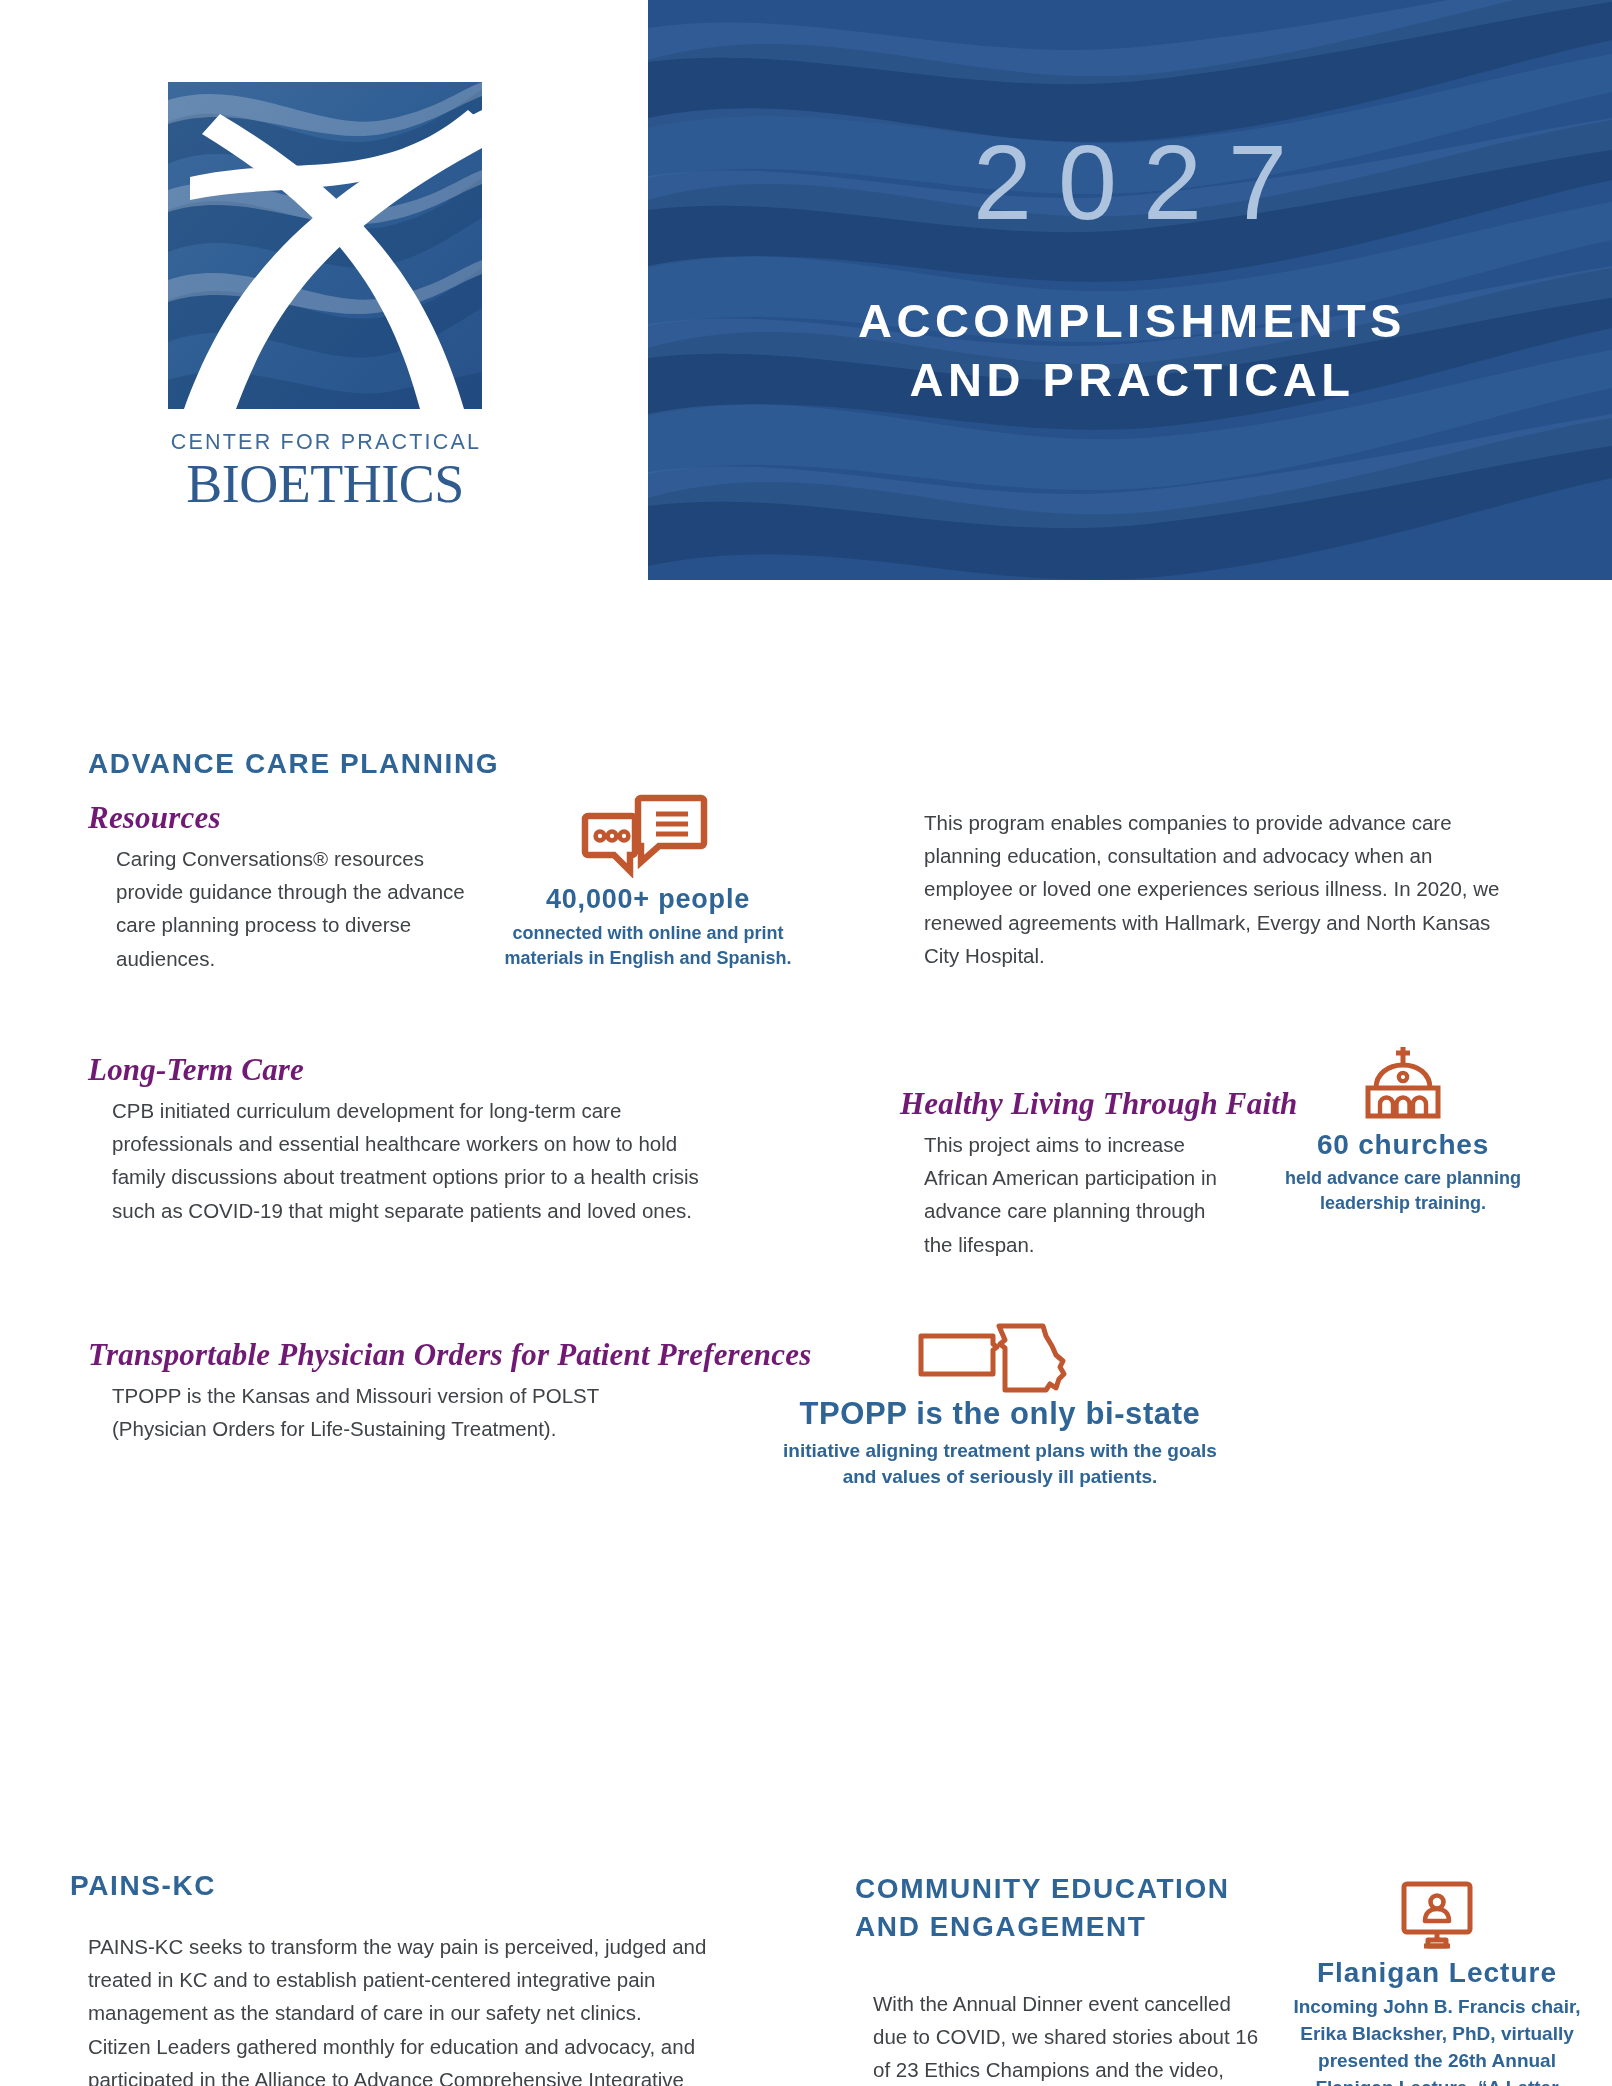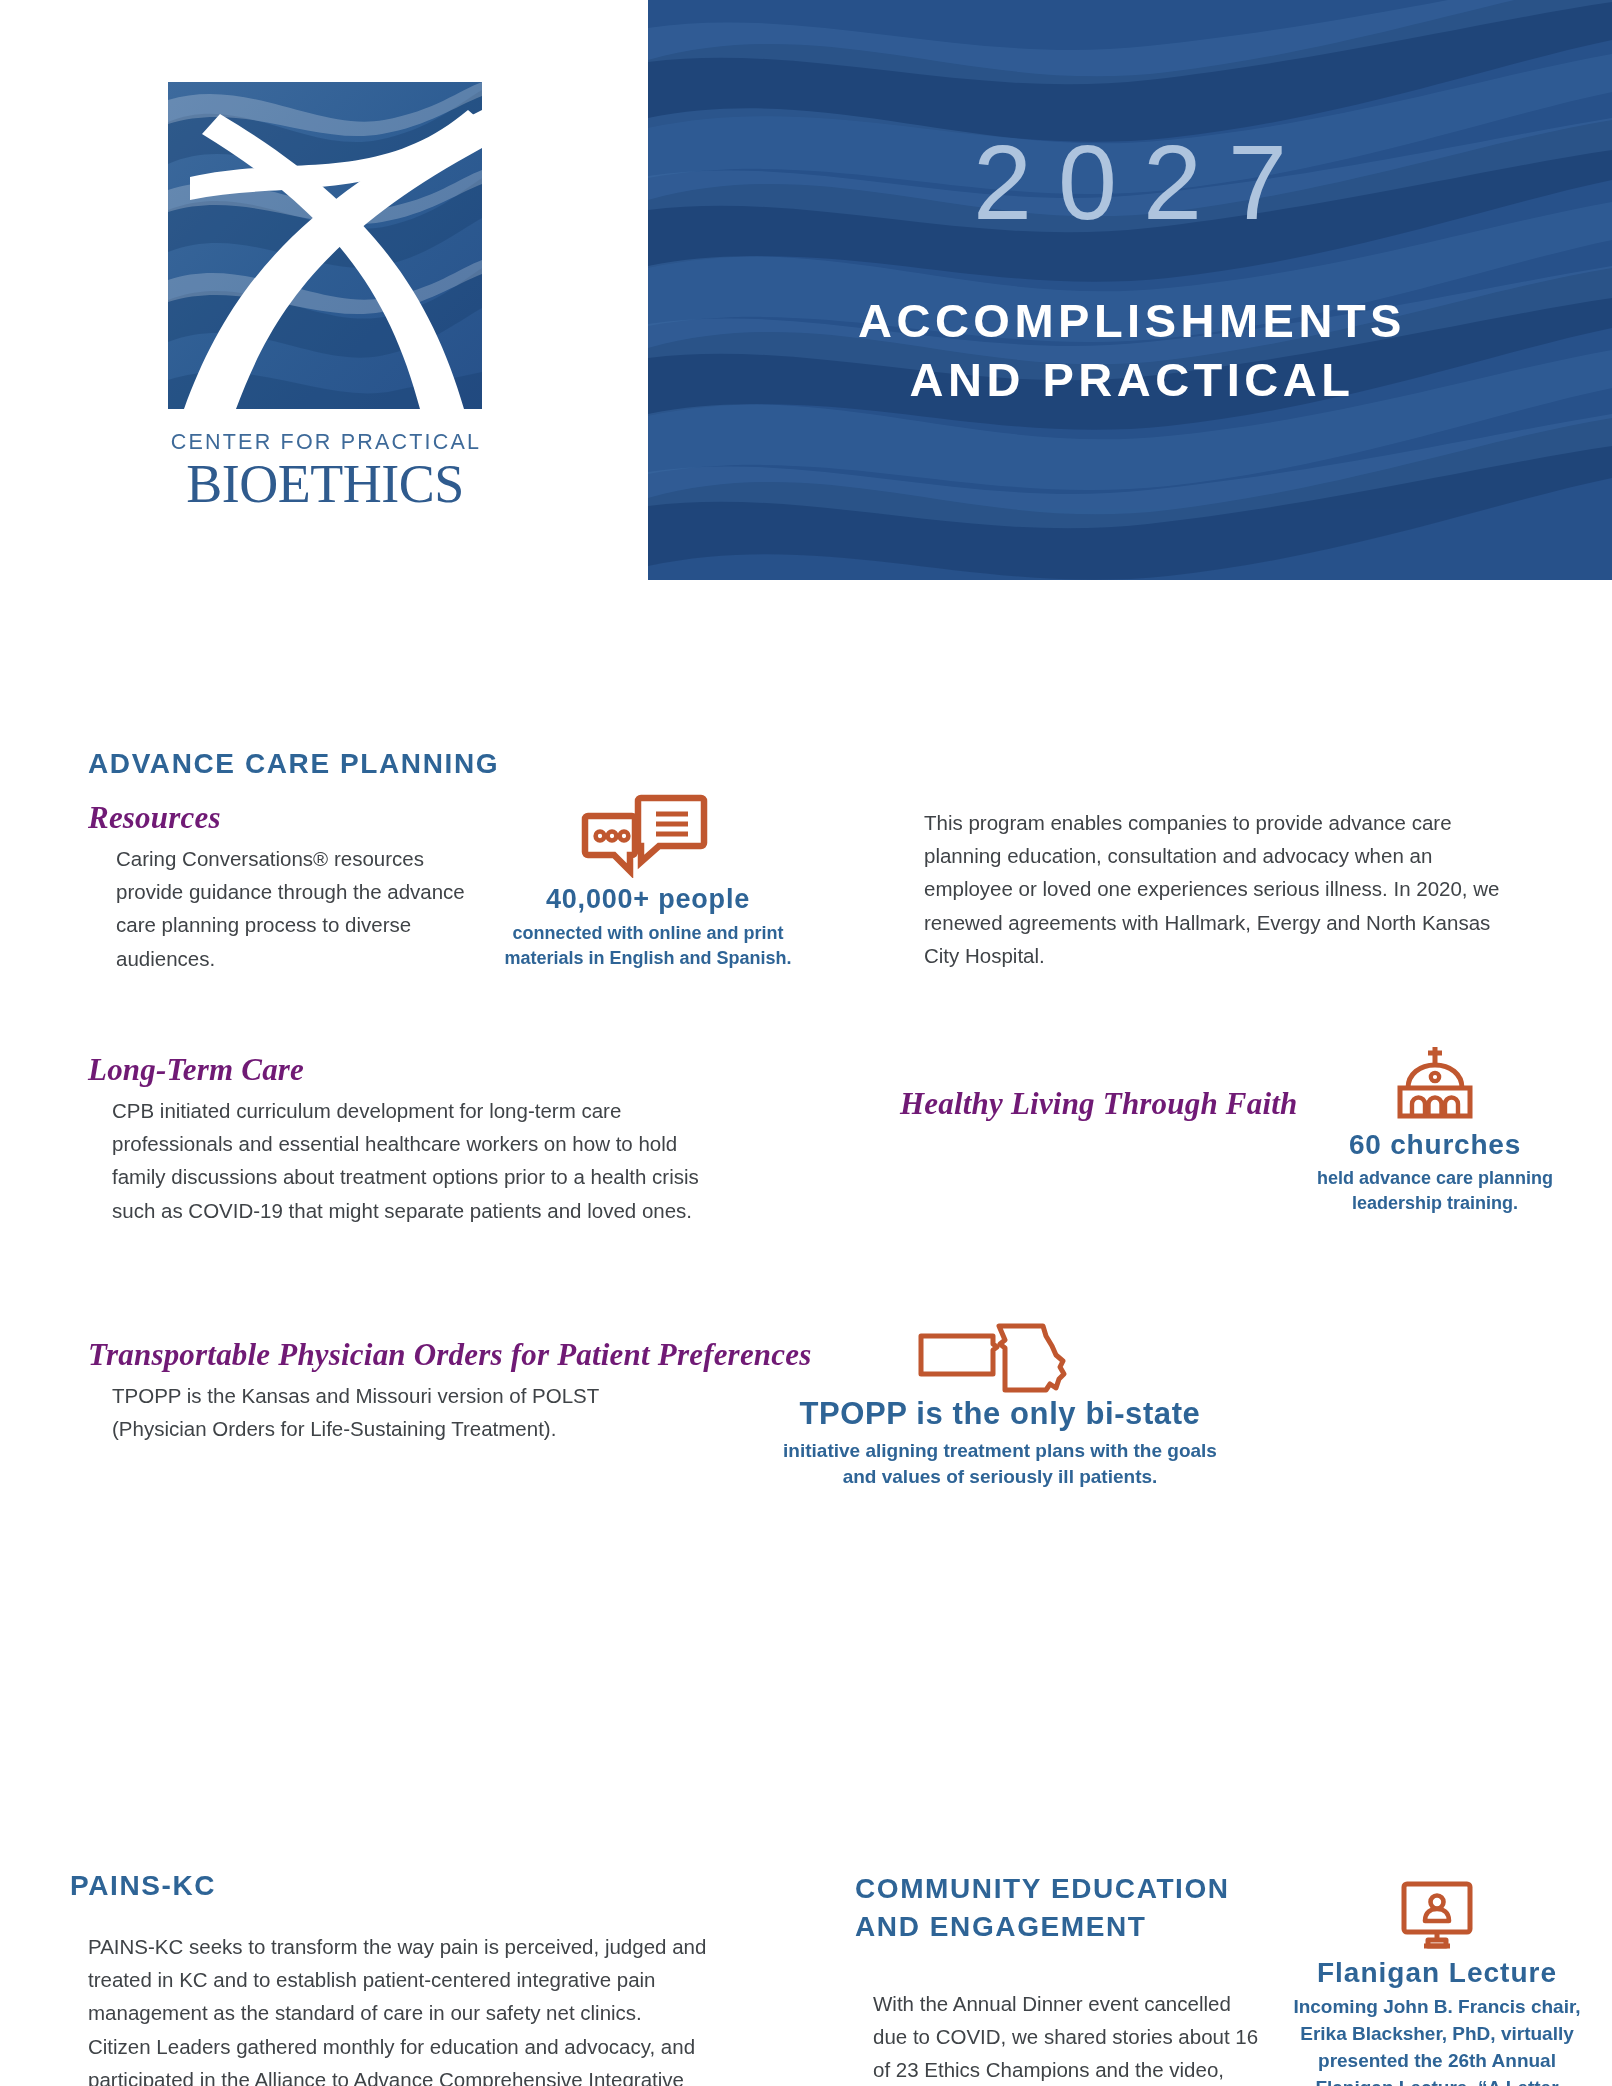--- a/index.html
+++ b/index.html
@@ -213,23 +213,24 @@
       <div class="para" style="margin-top:6px; padding-left:24px;">This program enables companies to provide advance care planning education, consultation and advocacy when an employee or loved one experiences serious illness. In 2020, we renewed agreements with Hallmark, Evergy and North Kansas City Hospital.</div>
     </div>
 
     <div class="abs" style="left:88px; top:370px; width:616px;">
       <div class="sub-head">Long-Term Care</div>
       <div class="para" style="margin-top:6px; padding-left:24px;">CPB initiated curriculum development for long-term care professionals and essential healthcare workers on how to hold family discussions about treatment options prior to a health crisis such as COVID-19 that might separate patients and loved ones.</div>
     </div>
 
     <div class="abs" style="left:900px; top:404px; width:420px;">
       <div class="sub-head">Healthy Living Through Faith</div>
-    </div>
-
-    <div class="abs stat" style="left:1300px; top:362px; width:270px;">
+      <div class="para" style="margin-top:6px; padding-left:24px; width:330px;">This project aims to increase African American participation in advance care planning through the lifespan.</div>
+    </div>
+
+    <div class="abs stat" style="left:1268px; top:362px; width:270px;">
       <div class="icon-wrap">
         <svg width="86" height="80" viewBox="0 0 86 80" aria-hidden="true">
           <g fill="none" stroke="#c0572f" stroke-width="5">
             <path d="M43 3 v16 M36 9 h14"></path>
             <path d="M16 44 C16 30 28 21 43 21 C58 21 70 30 70 44"></path>
             <path d="M8 44 h70 v28 h-70 z"></path>
             <circle cx="43" cy="33" r="4.2" stroke-width="4.2"></circle>
             <path d="M20 72 v-12 a6.5 6.5 0 0 1 13 0 v12" stroke-width="4.4"></path>
             <path d="M36.5 72 v-12 a6.5 6.5 0 0 1 13 0 v12" stroke-width="4.4"></path>
             <path d="M53 72 v-12 a6.5 6.5 0 0 1 13 0 v12" stroke-width="4.4"></path>

